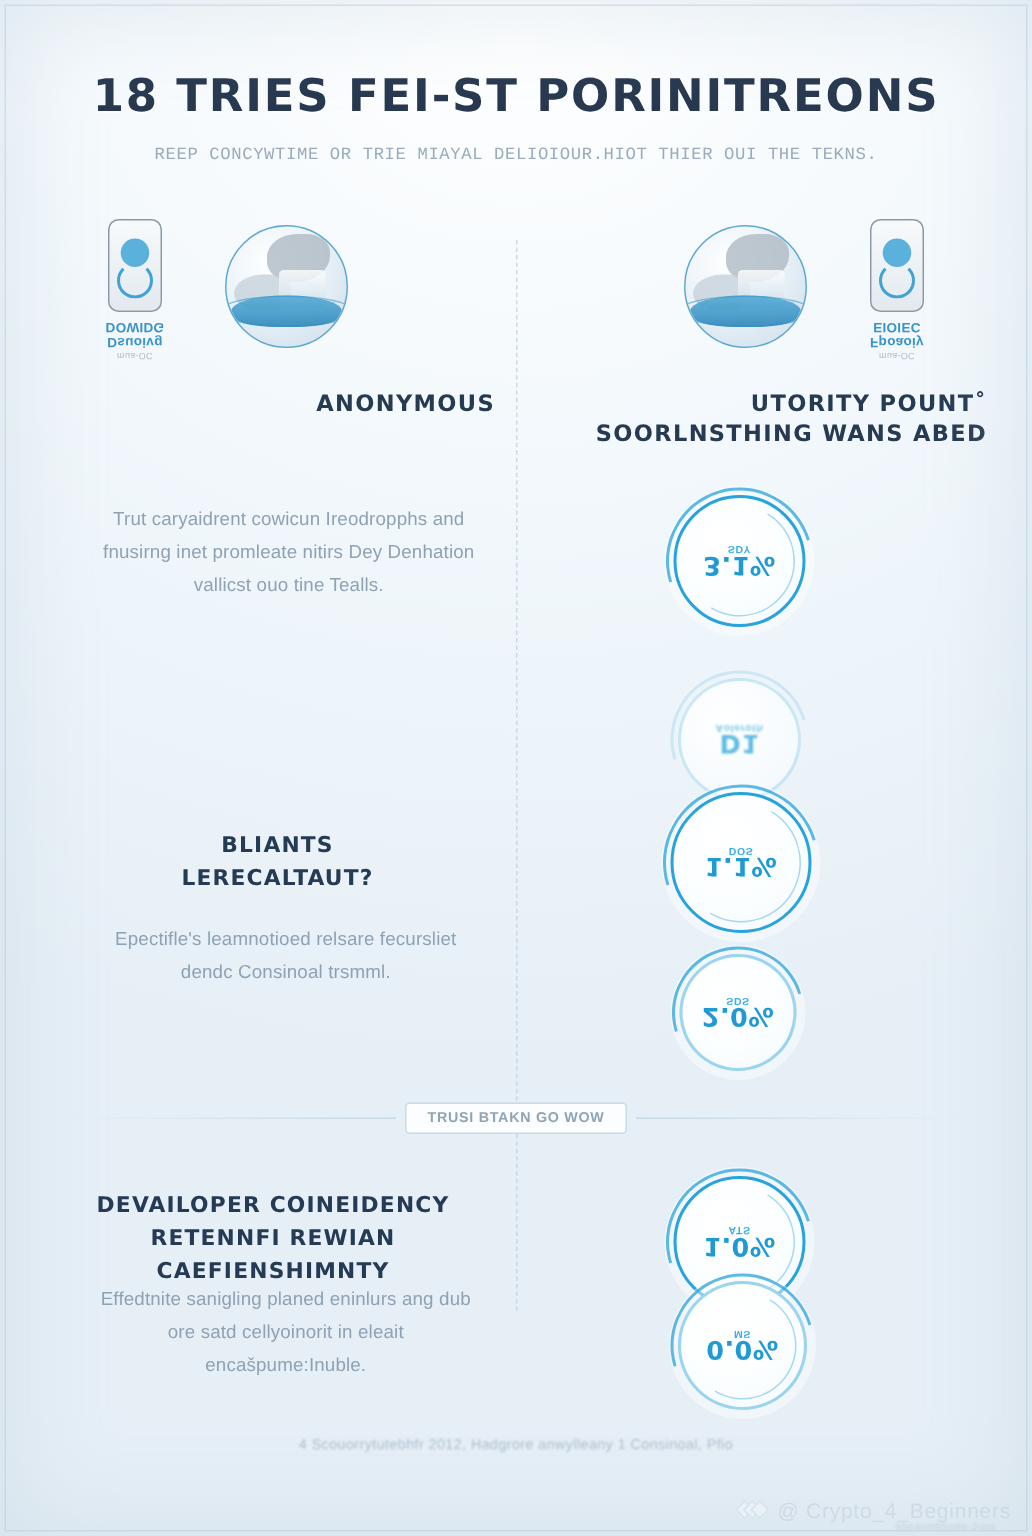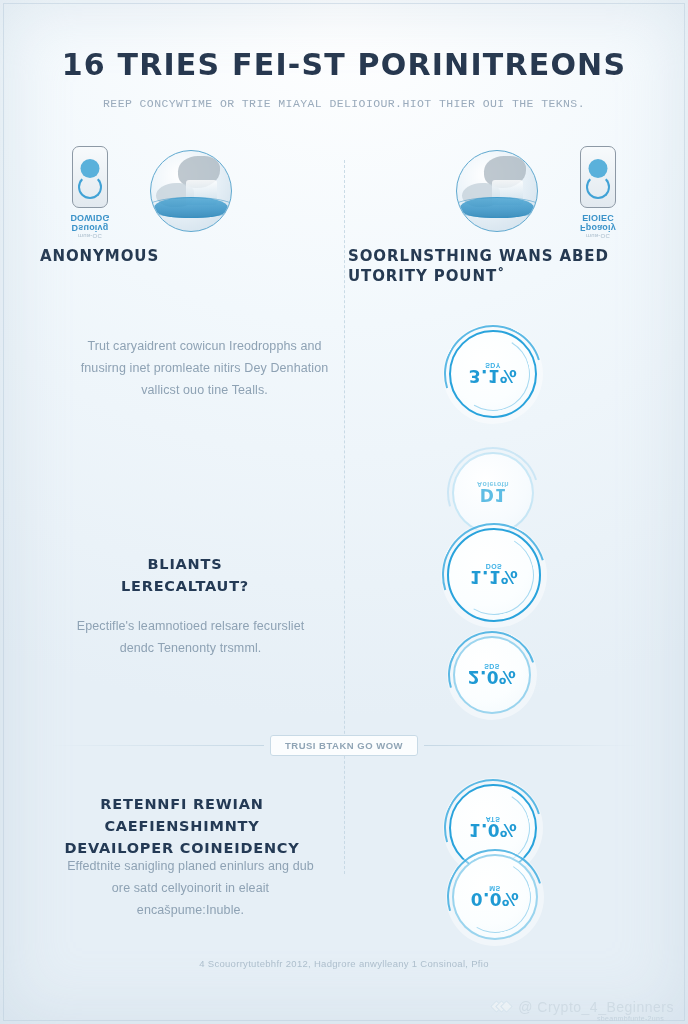--- a/index.html
+++ b/index.html
@@ -186,26 +186,26 @@
     left: -6%; top: 58%;
     width: 112%; height: 26%;
     border: 1.4px solid #2f8fc4;
     border-radius: 50%;
     opacity: 0.55;
   }
 
   
   .col-head {
     position: absolute;
-    top: 246px;
+    top: 259px;
     font-size: 15px;
     font-weight: 700;
     letter-spacing: 0.9px;
     color: #263a52;
-    text-align: left;
+    text-align: right;
     line-height: 1.35;
     font-family: "DejaVu Sans", sans-serif;
     filter: blur(0.2px);
   }
   .col-head.left  { left: 40px;  width: 290px; }
   .col-head.right { right: 30px; width: 310px; }
 
   
   .center-divider {
     position: absolute;
@@ -220,21 +220,21 @@
   
   .para {
     position: absolute;
     text-align: center;
     font-size: 12.5px;
     line-height: 1.75;
     color: #8ea2b4;
     letter-spacing: 0.1px;
     filter: blur(0.4px);
   }
-  .para.p1 { left: 72px; width: 265px; top: 336px; }
+  .para.p1 { left: 60px; width: 265px; top: 336px; }
   .para.p2 { left: 58px; width: 265px; top: 616px; }
   .para.p3 { left: 58px; width: 265px; top: 856px; }
 
   
   .sec-head {
     position: absolute;
     text-align: center;
     font-size: 14.5px;
     font-weight: 700;
     letter-spacing: 0.8px;
@@ -412,21 +412,21 @@
     letter-spacing: 0.3px;
   }
 </style>
 </head>
 <body>
 
 <div class="poster">
   <div class="edge-frame"></div>
 
   <div class="header">
-    <div class="title">16 TRIES FEI-ST PORINITREONS</div>
+    <div class="title">18 TRIES FEI-ST PORINITREONS</div>
     <div class="subtitle">REEP CONCYWTIME OR TRIE MIAYAL DELIOIOUR.HIOT THIER OUI THE TEKNS.</div>
   </div>
 
   <div class="logo-row">
 
     <div class="brand-mark left">
       <div class="mark-capsule">
         <div class="inner-pill"></div>
         <div class="inner-arc"></div>
       </div>
@@ -458,42 +458,42 @@
       <div class="mark-name">Fpoaoiy EIOIEC</div>
       <div class="mark-sub">mua-OC</div>
     </div>
 
   </div>
 
   <div class="center-divider"></div>
 
   <div class="col-head left">ANONYMOUS</div>
   <div class="col-head right">
+    <div>UTORITY POUNT˚</div>
     <div>SOORLNSTHING WANS ABED</div>
-    <div>UTORITY POUNT˚</div>
   </div>
 
   <div class="para p1">Trut caryaidrent cowicun Ireodropphs and fnusirng inet promleate nitirs Dey Denhation vallicst ouo tine Tealls.</div>
 
 
   <div class="sec-head s2">
     <div>BLIANTS</div>
     <div>LERECALTAUT?</div>
   </div>
-  <div class="para p2">Epectifle's leamnotioed relsare fecursliet dendc Tenenonty trsmml.</div>
+  <div class="para p2">Epectifle's leamnotioed relsare fecursliet dendc Consinoal trsmml.</div>
 
   <div class="hdiv d2">
     <div class="line"></div>
     <div class="chip">TRUSI BTAKN GO WOW</div>
     <div class="line r"></div>
   </div>
 
   <div class="sec-head s3">
+    <div>DEVAILOPER COINEIDENCY</div>
     <div>RETENNFI REWIAN CAEFIENSHIMNTY</div>
-    <div>DEVAILOPER COINEIDENCY</div>
   </div>
   <div class="para p3">Effedtnite sanigling planed eninlurs ang dub ore satd cellyoinorit in eleait encašpume:Inuble.</div>
 
   <div class="badge b1">
     <div class="arc"></div>
     <div class="arc2"></div>
     <div class="b-label">SDY</div>
     <div class="b-value">3.1%</div>
   </div>
 

